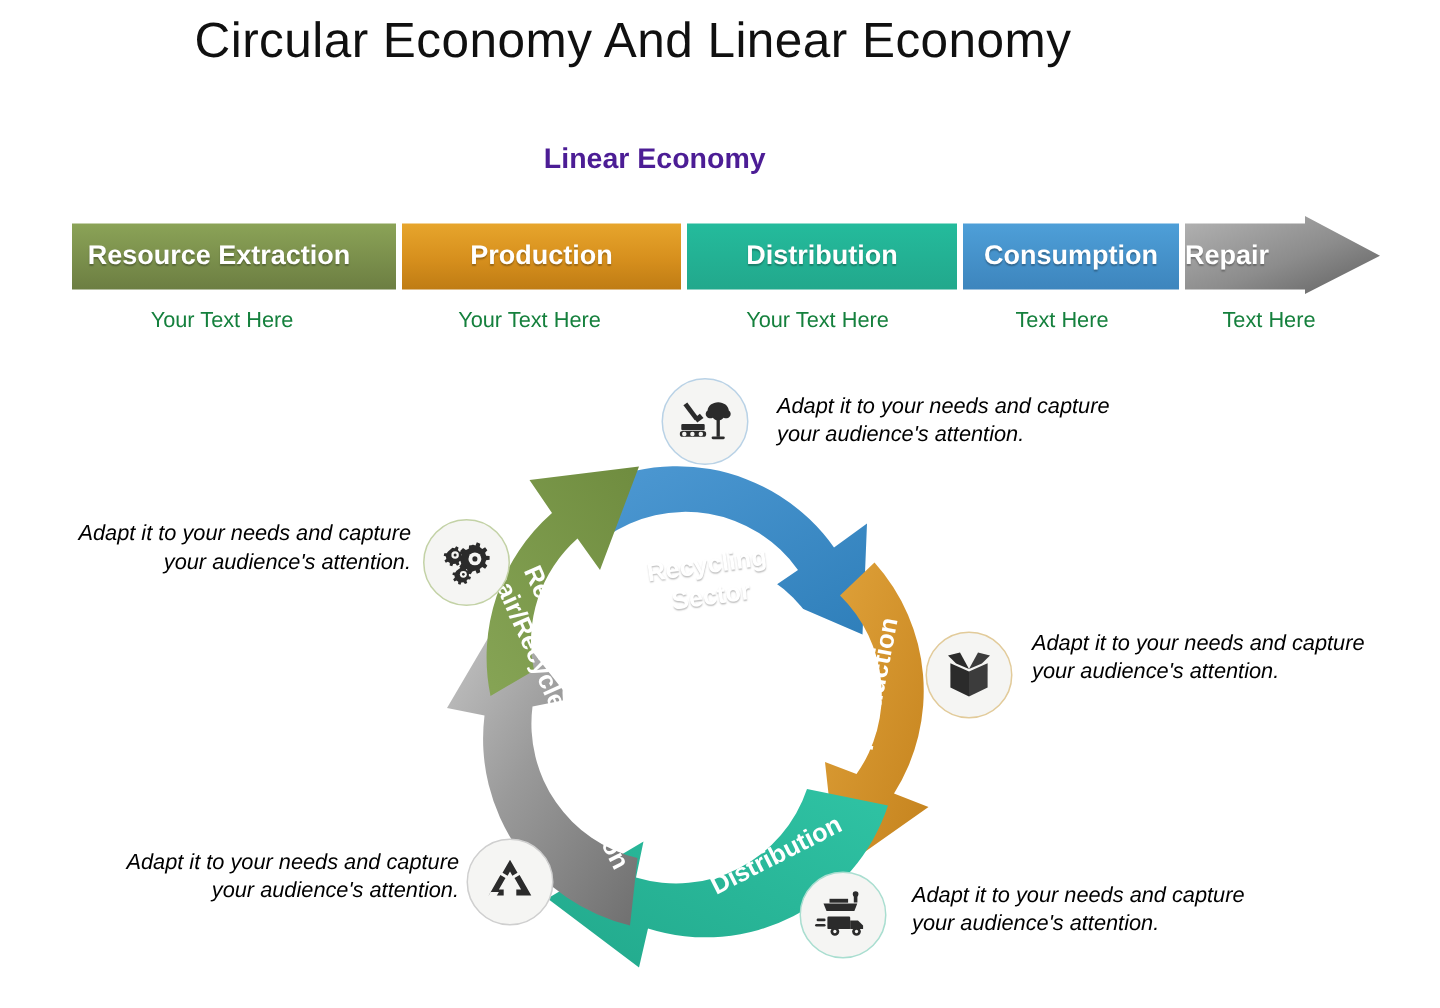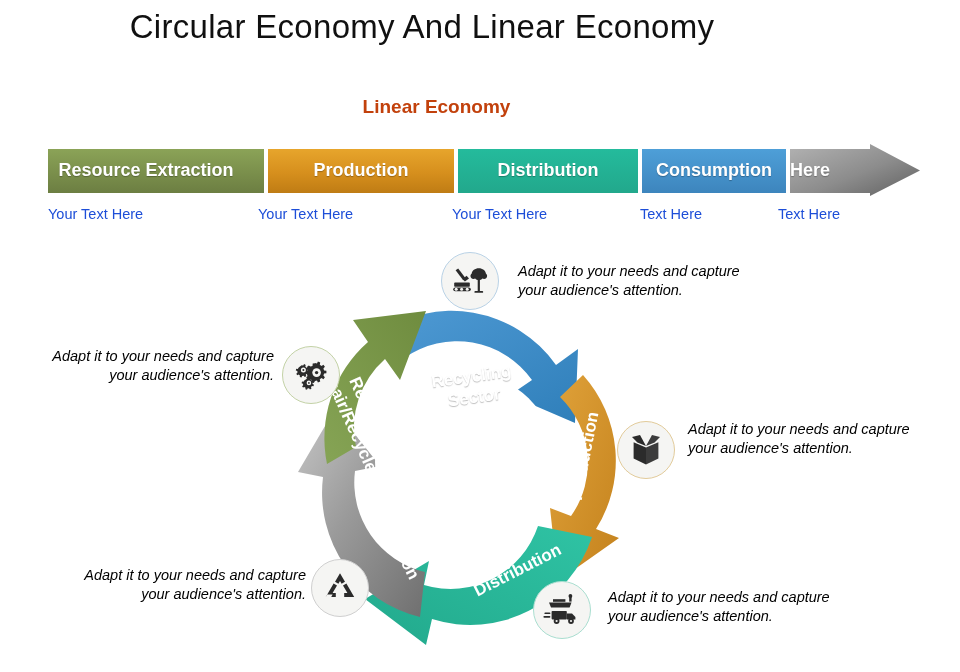--- a/index.html
+++ b/index.html
@@ -32,21 +32,21 @@
 
   
   #linear-heading {
     position: absolute;
     top: 96px;
     left: 0;
     width: 873px;
     text-align: center;
     font-size: 19px;
     font-weight: bold;
-    color: #c2410c;
+    color: #4c1d95;
   }
 
   #linear-band {
     position: absolute;
     left: 48px;
     top: 144px;
     width: 872px;
     height: 52px;
   }
   #linear-band svg { display: block; }
@@ -63,22 +63,22 @@
     text-shadow: 0 1px 1px rgba(0,0,0,0.28);
     pointer-events: none;
     white-space: nowrap;
   }
   .linear-seg-sub {
     position: absolute;
     top: 203px;
     height: 22px;
     line-height: 22px;
     font-size: 14.5px;
-    color: #1d4ed8;
-    text-align: left;
+    color: #15803d;
+    text-align: center;
     white-space: nowrap;
   }
 
   
   #circle-wrap {
     position: absolute;
     left: 0;
     top: 232px;
     width: 960px;
     height: 440px;
@@ -172,21 +172,21 @@
     <rect x="410" y="5" width="180" height="44" fill="url(#gDist)"></rect>
     <rect x="594" y="5" width="144" height="44" fill="url(#gCons)"></rect>
     <path d="M742 5 L822 5 L822 0 L872 26.5 L822 52 L822 49 L742 49 Z" fill="url(#gWaste)"></path>
   </svg>
 </div>
 
 <div class="linear-seg-label" style="left:48px;width:196px;">Resource Extraction</div>
 <div class="linear-seg-label" style="left:268px;width:186px;">Production</div>
 <div class="linear-seg-label" style="left:458px;width:180px;">Distribution</div>
 <div class="linear-seg-label" style="left:642px;width:144px;">Consumption</div>
-<div class="linear-seg-label" style="left:790px;width:96px;text-align:left;">Here</div>
+<div class="linear-seg-label" style="left:790px;width:96px;text-align:left;">Repair</div>
 
 <div class="linear-seg-sub" style="left:48px;width:200px;">Your Text Here</div>
 <div class="linear-seg-sub" style="left:258px;width:190px;">Your Text Here</div>
 <div class="linear-seg-sub" style="left:452px;width:186px;">Your Text Here</div>
 <div class="linear-seg-sub" style="left:640px;width:136px;">Text Here</div>
 <div class="linear-seg-sub" style="left:778px;width:136px;">Text Here</div>
 
 <div id="circle-wrap">
 
   <svg id="circle-svg" width="960" height="440" viewBox="0 0 960 440" xmlns="http://www.w3.org/2000/svg">

